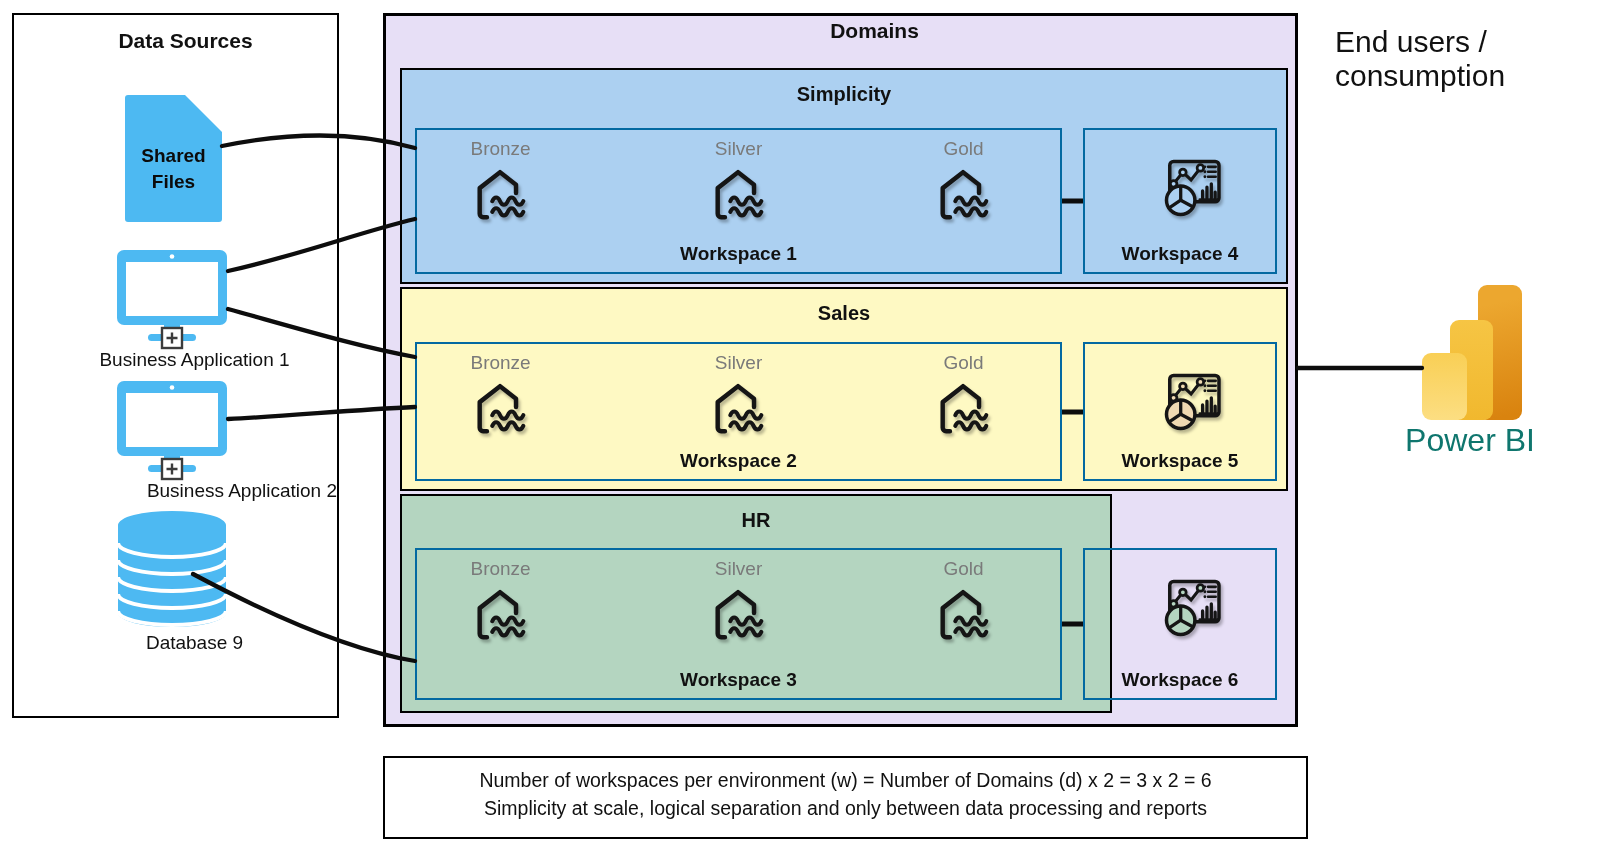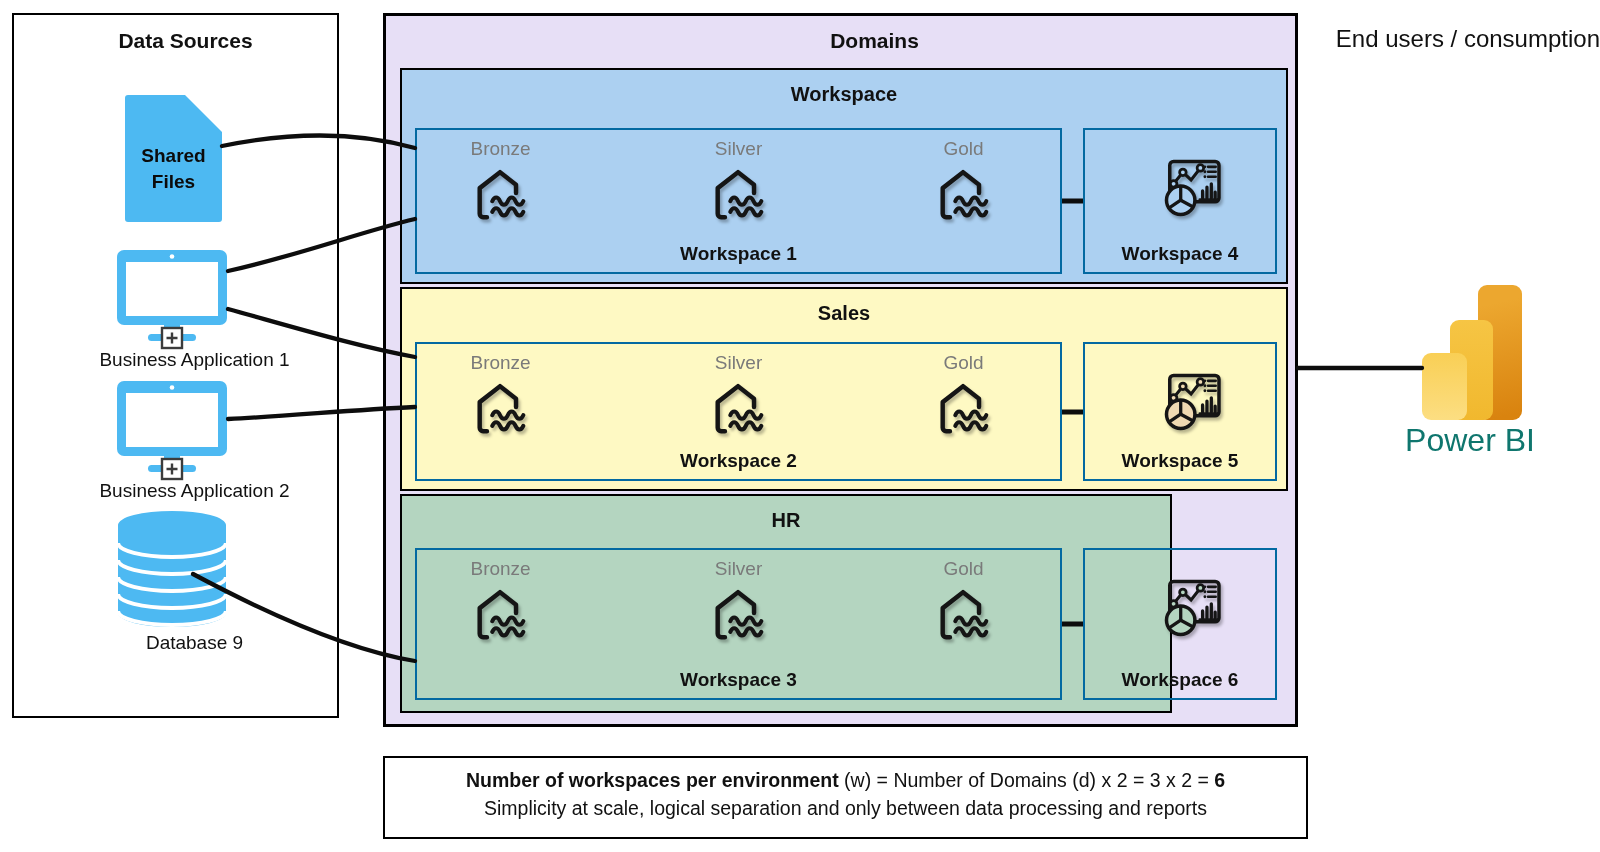--- a/index.html
+++ b/index.html
@@ -15,50 +15,50 @@
   .ds-box{left:12px;top:13px;width:327px;height:705px;}
   .src-label{position:absolute;left:0;right:0;text-align:center;font-size:19px;margin-left:38px;}
   .sharedfiles-text{position:absolute;left:111px;top:128px;width:97px;text-align:center;
     font-weight:bold;font-size:19px;line-height:1.35;color:#0b0b0b;}
 
   
   .domains-box{left:383px;top:13px;width:915px;height:714px;border-width:3px;background:#E7DFF6;}
   .band{position:absolute;border:2px solid #000;box-sizing:border-box;}
   .band-0{left:14px;top:52px;width:888px;height:216px;background:#ACD0F1;}
   .band-1{left:14px;top:271px;width:888px;height:204px;background:#fef9c3;}
-  .band-2{left:14px;top:478px;width:772px;height:219px;background:#B4D5C0;}
+  .band-2{left:14px;top:478px;width:712px;height:219px;background:#B4D5C0;}
   .band-title{position:absolute;left:0;right:0;top:13px;text-align:center;font-weight:bold;font-size:20px;}
   .ws{position:absolute;border:2px solid #0369a1;box-sizing:border-box;background:transparent;}
   .ws-data{left:13px;width:647px;}
   .ws-report{left:681px;width:194px;padding-left:20px;}
   .band-0 .ws{top:58px;height:146px;}
   .band-1 .ws{top:53px;height:139px;}
   .band-2 .ws{top:52px;height:152px;}
   .layer-col{position:absolute;top:8px;transform:translateX(-50%);text-align:center;}
   .layer-col.c0{left:13%;}.layer-col.c1{left:50%;}.layer-col.c2{left:85%;}
   .layer-label{font-size:19px;color:#7a7a7a;}
   .lh-svg{width:62px;height:62px;margin-top:1px;filter:drop-shadow(2px 3px 1.5px rgba(0,0,0,0.28));}
   .ws-name{position:absolute;left:0;right:0;bottom:7px;text-align:center;font-weight:bold;font-size:19px;}
   .rpt-svg{display:block;margin:21px auto 0;width:76px;height:70px;filter:drop-shadow(2px 3px 1.5px rgba(0,0,0,0.28));}
   .band-0 .rpt-svg{--band:#ACD0F1;}
   .band-1 .rpt-svg{--band:#EFD9B2;}
   .band-2 .rpt-svg{--band:#B4D5C0;}
 
   
-  .endusers{left:1335px;top:25px;width:265px;text-align:right;font-size:24px;}
+  .endusers{left:1335px;top:25px;width:265px;text-align:left;font-size:30px;}
   .pbi-bar{position:absolute;border-radius:9px;}
   .pbi-bar.b3{left:1478px;top:285px;width:44px;height:135px;background:linear-gradient(168deg,#ECA72F 15%,#D9830F 95%);}
   .pbi-bar.b2{left:1450px;top:320px;width:43px;height:100px;background:linear-gradient(180deg,#F6C544,#F1B82E);}
   .pbi-bar.b1{left:1422px;top:353px;width:45px;height:67px;background:linear-gradient(180deg,#F9CF55,#FCDE82);}
   .pbi-label{left:1385px;top:422px;width:170px;text-align:center;font-size:32px;color:#0f766e;}
 
   
   .note-box{left:383px;top:756px;width:925px;height:83px;}
   .note-text{position:absolute;left:0;right:0;top:9px;text-align:center;font-size:19.5px;line-height:1.42;}
-  .b{font-weight:bold;text-align:right;}
+  .b{font-weight:normal;text-align:right;}
 
   
   .connectors{position:absolute;left:0;top:0;pointer-events:none;}
   .conn{stroke:#0d0d0d;stroke-width:4.3;fill:none;stroke-linecap:round;}
   .conn-short{stroke:#0d0d0d;stroke-width:5;fill:none;}
   .hidden-defs{position:absolute;width:0;height:0;overflow:hidden;}
 </style>
 </head>
 <body>
 
@@ -139,33 +139,33 @@
     <div class="sharedfiles-text">Shared Files</div>
 
     <svg class="abs" style="left:103px;top:235px;width:110px;height:102px;">
         <use href="#sym-monitor"></use>
       </svg>
     <div class="src-label" style="top:334px;">Business Application 1</div>
 
     <svg class="abs" style="left:103px;top:366px;width:110px;height:102px;">
         <use href="#sym-monitor"></use>
       </svg>
-    <div class="src-label" style="top:465px;">Business Application 2</div>
+    <div class="src-label" style="top:465px;text-align:right;">Business Application 2</div>
 
     <svg class="abs" style="left:103px;top:495px;width:110px;height:118px;">
         <use href="#sym-database"></use>
       </svg>
     <div class="src-label" style="top:617px;">Database 9</div>
   </div>
 
   <div class="box domains-box">
-    <div class="panel-title" style="top:13px;padding-left:48px;">Domains</div>
+    <div class="panel-title" style="top:3px;padding-left:48px;">Domains</div>
 
     <div class="band band-0">
-      <div class="band-title">Workspace</div>
+      <div class="band-title">Simplicity</div>
       <div class="ws ws-data">
         <div class="layer-col c0">
           <div class="layer-label">Bronze</div>
           <svg class="lh-svg">
               <use href="#sym-lakehouse"></use>
             </svg>
         </div>
         <div class="layer-col c1">
           <div class="layer-label">Silver</div>
           <svg class="lh-svg">

